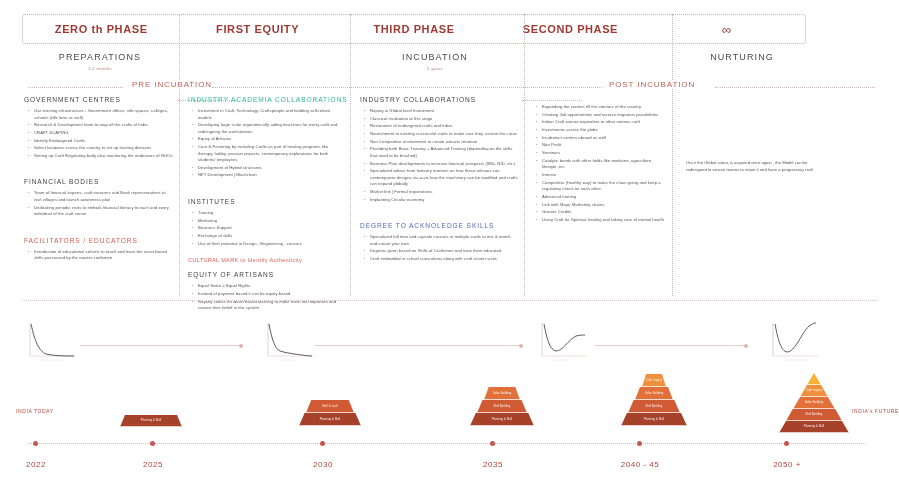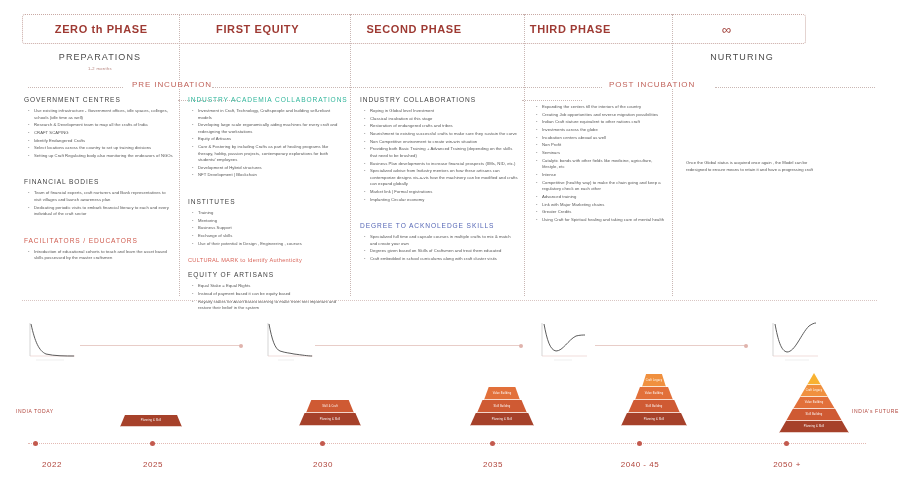--- a/index.html
+++ b/index.html
@@ -129,34 +129,38 @@
   .edge-label {
     position: absolute; font-size: 5px; color: #b0443b; letter-spacing: .6px;
   }
 </style>
 </head>
 <body>
 
 <div class="phase-band">
   <div class="phase-cell">ZERO th PHASE</div>
   <div class="phase-cell">FIRST EQUITY</div>
+  <div class="phase-cell">THIRD PHASE</div>
   <div class="phase-cell">SECOND PHASE</div>
-  <div class="phase-cell">THIRD PHASE</div>
   <div class="phase-cell inf">∞</div>
 </div>
 
 <div class="vsep" style="left:179px; height:282px;"></div>
 <div class="vsep" style="left:350px; height:282px;"></div>
 <div class="vsep" style="left:524px; height:282px;"></div>
 <div class="vsep" style="left:672px; height:282px;"></div>
 
 <div class="stage-row">
   <div class="stage" style="left:30px; width:140px;">
     <span>PREPARATIONS</span>
     <span class="dur">1-2 months</span>
+  </div>
+  <div class="stage" style="left:365px; width:140px;">
+    <span>INCUBATION</span>
+    <span class="dur">5 years</span>
   </div>
   <div class="stage" style="left:672px; width:140px;">
     <span>NURTURING</span>
     <span class="dur"></span>
   </div>
 </div>
 
 <div class="inc-row">
   <div class="dotline" style="left:28px; width:95px;"></div>
   <div class="inc-label" style="left:126px;">PRE INCUBATION</div>
@@ -336,18 +340,18 @@
 
 <div class="tl-line"></div>
 
 <div class="tl-dot" style="left:33px;"></div>
 <div class="tl-dot" style="left:150px;"></div>
 <div class="tl-dot" style="left:320px;"></div>
 <div class="tl-dot" style="left:490px;"></div>
 <div class="tl-dot" style="left:637px;"></div>
 <div class="tl-dot" style="left:784px;"></div>
 
-<div class="tl-year" style="left:36px;margin-left:16px;">2022</div>
+<div class="tl-year" style="left:36px;">2022</div>
 <div class="tl-year" style="left:153px;">2025</div>
 <div class="tl-year" style="left:323px;">2030</div>
 <div class="tl-year" style="left:493px;">2035</div>
 <div class="tl-year" style="left:640px;">2040 - 45</div>
 <div class="tl-year" style="left:787px;">2050 +</div>
 
 </body></html>

